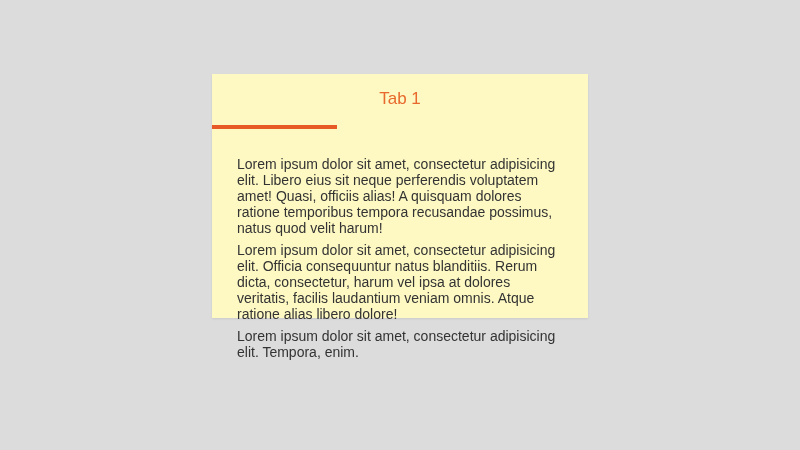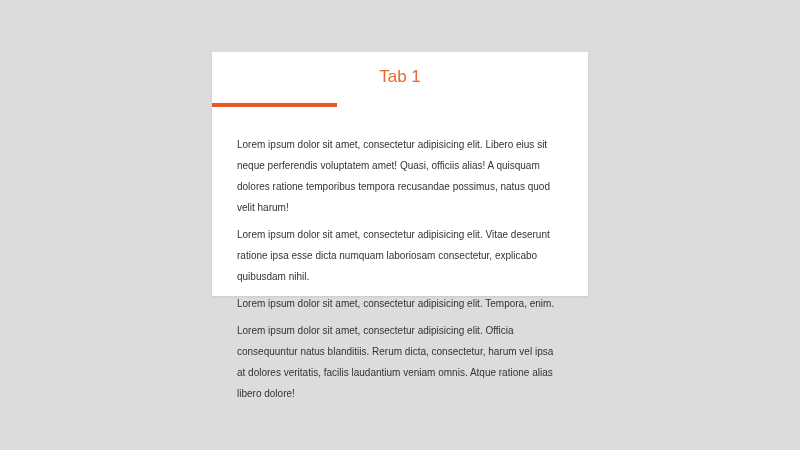--- a/index.html
+++ b/index.html
@@ -5,23 +5,23 @@
     html, body { margin: 0; padding: 0; }
     body {
       width: 800px; height: 450px;
       background: #dcdcdc;
       font-family: "Liberation Sans", sans-serif;
       position: relative;
       overflow: hidden;
     }
     .card {
       position: absolute;
-      left: 212px; top: 52px;
+      left: 212px; top: 74px;
       width: 376px; height: 244px;
-      background: #ffffff;
+      background: #fef9c3;
       box-shadow: 0 1px 2px rgba(0,0,0,0.08);
     }
     .tabs {
       display: flex;
       height: 54px;
       position: relative;
     }
     .tab {
       flex: 1;
       text-align: center;
@@ -34,32 +34,31 @@
     .tab.active { color: #e8692d; }
     .indicator {
       position: absolute;
       left: 0; top: 51px;
       width: 125px; height: 4px;
       background: #e85a25;
     }
     .content {
       padding: 28px 25px 0 25px;
       color: #333333;
-      font-size: 10px;
-      line-height: 21px;
+      font-size: 14px;
+      line-height: 16px;
     }
     .content p { margin: 0 0 6px 0; }
   </style>
 </head>
 <body>
 
 <div class="card">
   <div class="tabs">
     <div class="tab active">Tab 1</div>
     <div class="indicator"></div>
   </div>
   <div class="content">
     <p>Lorem ipsum dolor sit amet, consectetur adipisicing elit. Libero eius sit neque perferendis voluptatem amet! Quasi, officiis alias! A quisquam dolores ratione temporibus tempora recusandae possimus, natus quod velit harum!</p>
-    <p>Lorem ipsum dolor sit amet, consectetur adipisicing elit. Vitae deserunt ratione ipsa esse dicta numquam laboriosam consectetur, explicabo quibusdam nihil.</p>
+    <p>Lorem ipsum dolor sit amet, consectetur adipisicing elit. Officia consequuntur natus blanditiis. Rerum dicta, consectetur, harum vel ipsa at dolores veritatis, facilis laudantium veniam omnis. Atque ratione alias libero dolore!</p>
     <p>Lorem ipsum dolor sit amet, consectetur adipisicing elit. Tempora, enim.</p>
-    <p>Lorem ipsum dolor sit amet, consectetur adipisicing elit. Officia consequuntur natus blanditiis. Rerum dicta, consectetur, harum vel ipsa at dolores veritatis, facilis laudantium veniam omnis. Atque ratione alias libero dolore!</p>
   </div>
 </div>
 
 </body></html>

